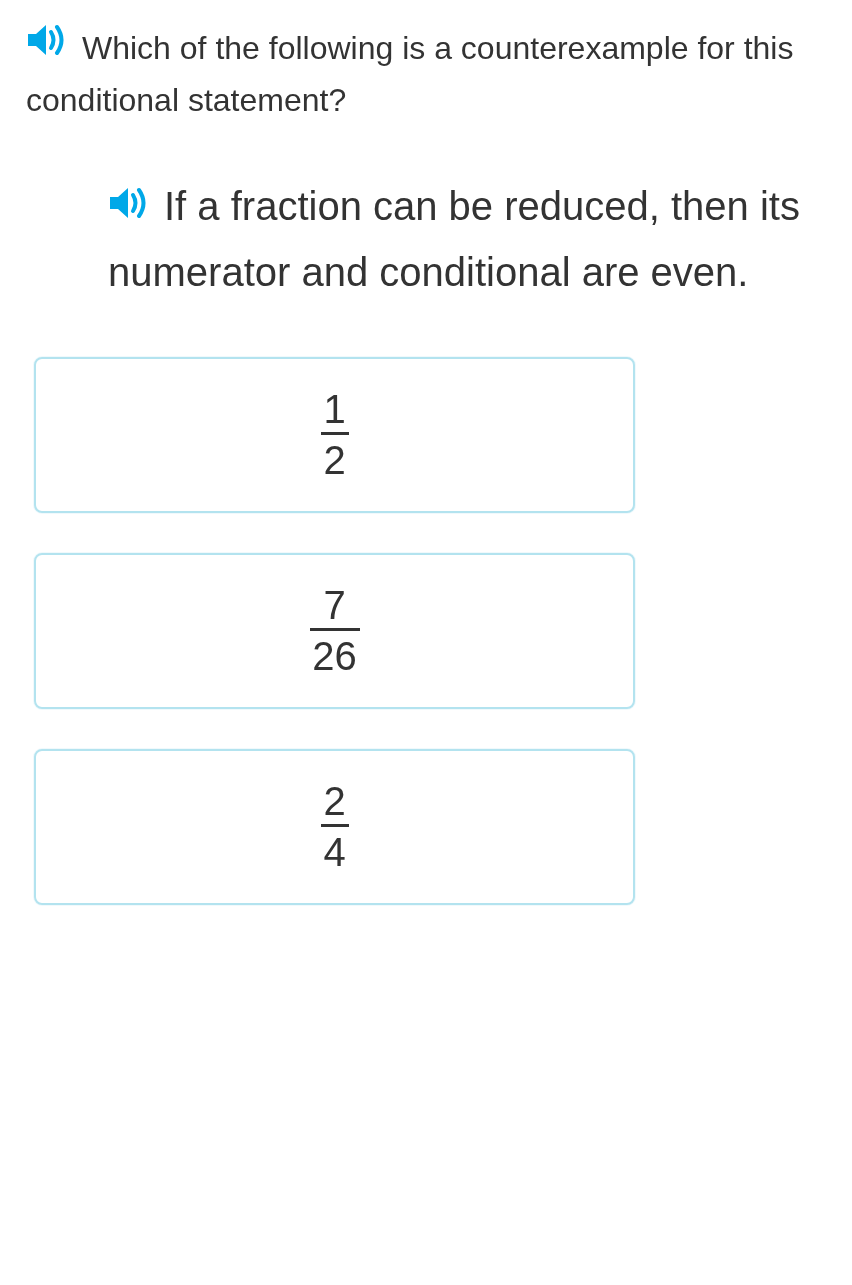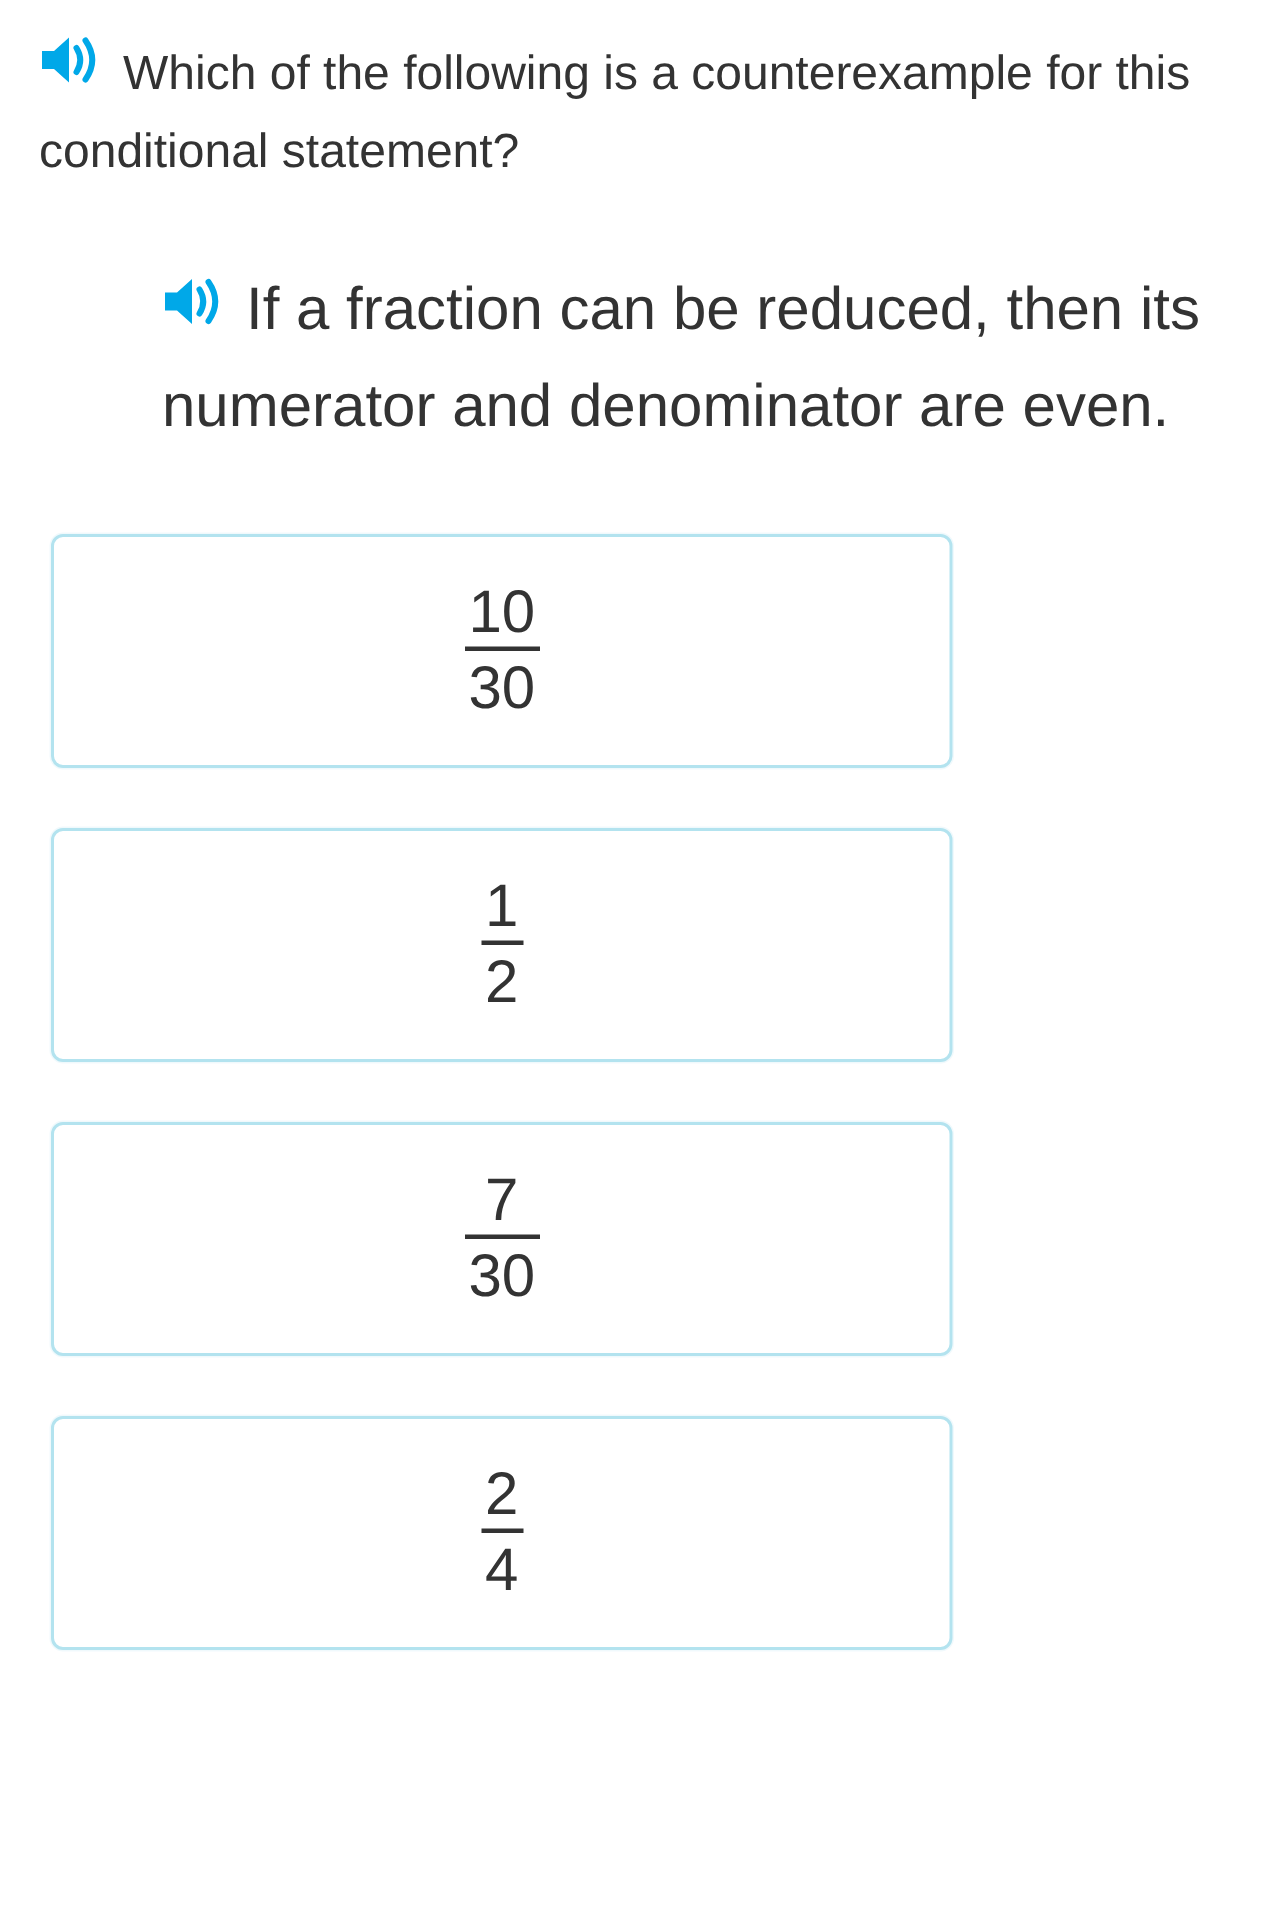--- a/index.html
+++ b/index.html
@@ -85,46 +85,39 @@
   </span><span>Which of the following is a counterexample for this conditional statement?</span>
 </div>
 
 <div class="statement-block">
   <span class="speaker-icon">
     <svg width="42" height="36" viewBox="0 0 42 36">
       <path d="M 2 12 L 2 24 L 10 24 L 20 33 L 20 3 L 10 12 Z" fill="#00a8e8"></path>
       <path d="M 25 10 Q 30 18 25 26" stroke="#00a8e8" stroke-width="4" fill="none" stroke-linecap="round"></path>
       <path d="M 31 5 Q 40 18 31 31" stroke="#00a8e8" stroke-width="4" fill="none" stroke-linecap="round"></path>
     </svg>
-  </span><span>If a fraction can be reduced, then its numerator and denominator are even.</span>
+  </span><span>If a fraction can be reduced, then its numerator and conditional are even.</span>
 </div>
 
 <div class="answers">
 
-  <div class="answer-option">
-    <div class="fraction wide">
-      <div class="num">10</div>
-      <div class="bar"></div>
-      <div class="den">30</div>
-    </div>
-  </div>
 
   <div class="answer-option">
     <div class="fraction">
       <div class="num">1</div>
       <div class="bar"></div>
       <div class="den">2</div>
     </div>
   </div>
 
   <div class="answer-option">
     <div class="fraction wide">
       <div class="num">7</div>
       <div class="bar"></div>
-      <div class="den">30</div>
+      <div class="den">26</div>
     </div>
   </div>
 
   <div class="answer-option">
     <div class="fraction">
       <div class="num">2</div>
       <div class="bar"></div>
       <div class="den">4</div>
     </div>
   </div>

